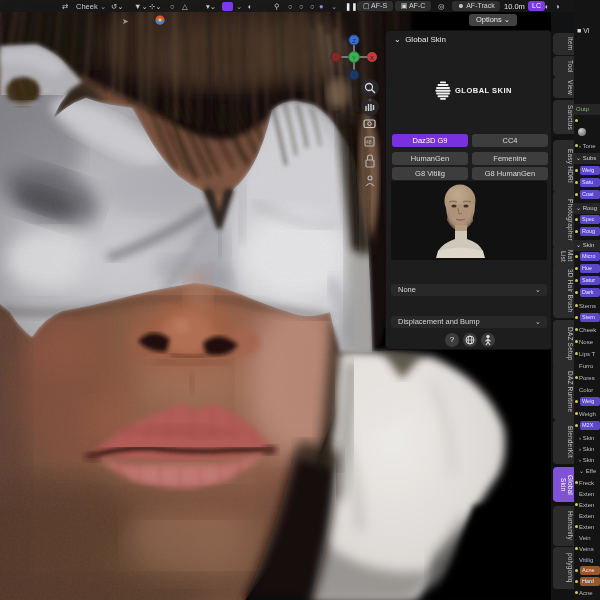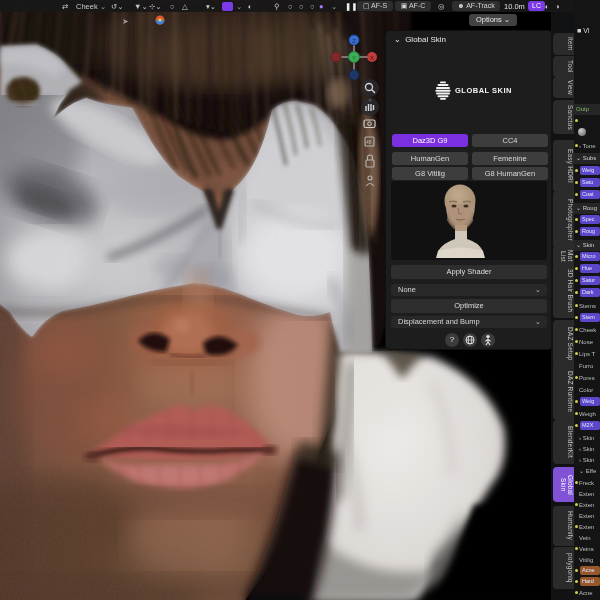--- a/index.html
+++ b/index.html
@@ -450,23 +450,21 @@
       <path d="M64,46 L64,58 Q52,62 47,70 L92,70 Q87,61 76,58 L76,46 Z" fill="#cfc8ba"></path>
       <path d="M47,70 Q69,63 92,70 L94,77 L45,77 Z" fill="#ddd6c9"></path>
       <rect x="64" y="44" width="12" height="6" fill="#b59a7f"></rect>
       <ellipse cx="63" cy="25" rx="2.6" ry="1.6" fill="#403022"></ellipse>
       <ellipse cx="75" cy="25" rx="2.6" ry="1.6" fill="#403022"></ellipse>
       <path d="M58,21 Q62,19.5 66,21 M72,21 Q76,19.5 80,21" stroke="#8a715c" stroke-width="1.4" fill="none"></path>
       <path d="M67,27 L68,33 L71,32.5" stroke="#8a6f58" stroke-width="1" fill="none"></path>
       <path d="M65,38 Q69,40 74,38" stroke="#8a654f" stroke-width="1.3" fill="none"></path>
     </svg>
   </div>
-  <div class="wbtn" style="top:234px;">Apply Shader</div>
   <div class="wdrop" style="top:253px;">None<span class="chev">⌄</span></div>
-  <div class="wbtn" style="top:268px;">Optimize</div>
   <div class="wdrop" style="top:285px;">Displacement and Bump<span class="chev">⌄</span></div>
   <div class="cbtn" style="left:59px;">?</div>
   <div class="cbtn" style="left:77px;"><svg width="14" height="14" viewBox="0 0 14 14">
           <circle cx="7" cy="7" r="4" fill="none" stroke="#e0e0e0" stroke-width="1"></circle>
           <ellipse cx="7" cy="7" rx="1.8" ry="4" fill="none" stroke="#e0e0e0" stroke-width="0.8"></ellipse>
           <line x1="3" y1="7" x2="11" y2="7" stroke="#e0e0e0" stroke-width="0.8"></line>
         </svg></div>
   <div class="cbtn" style="left:95px;"><svg width="14" height="14" viewBox="0 0 14 14">
           <circle cx="7" cy="3.6" r="1.7" fill="#e0e0e0"></circle>
           <path d="M7,5.5 L7,9 M7,6.5 L4.4,8.2 M7,6.5 L9.6,8.2 M7,9 L5,12 M7,9 L9,12" stroke="#e0e0e0" stroke-width="1.1" fill="none"></path>

